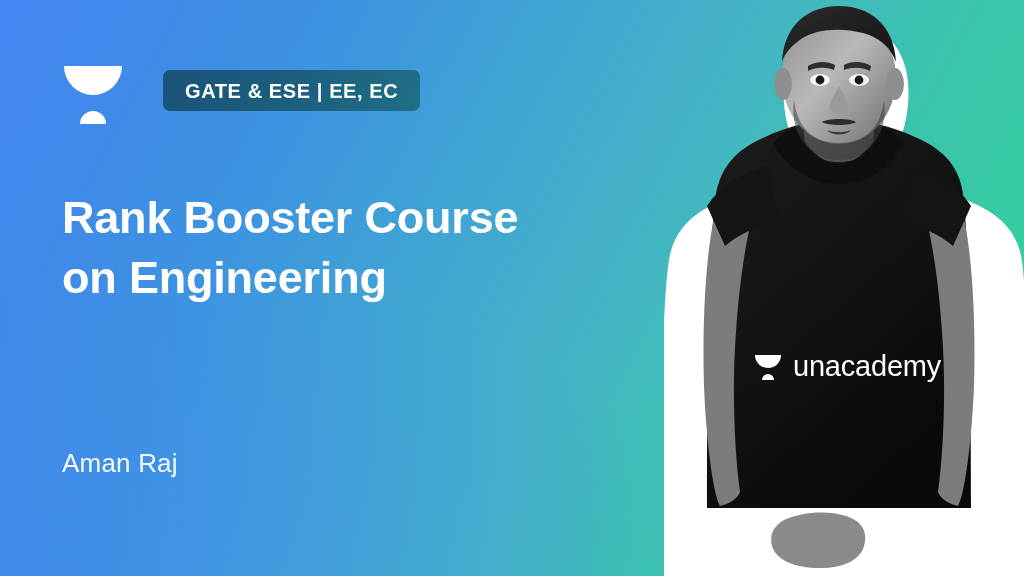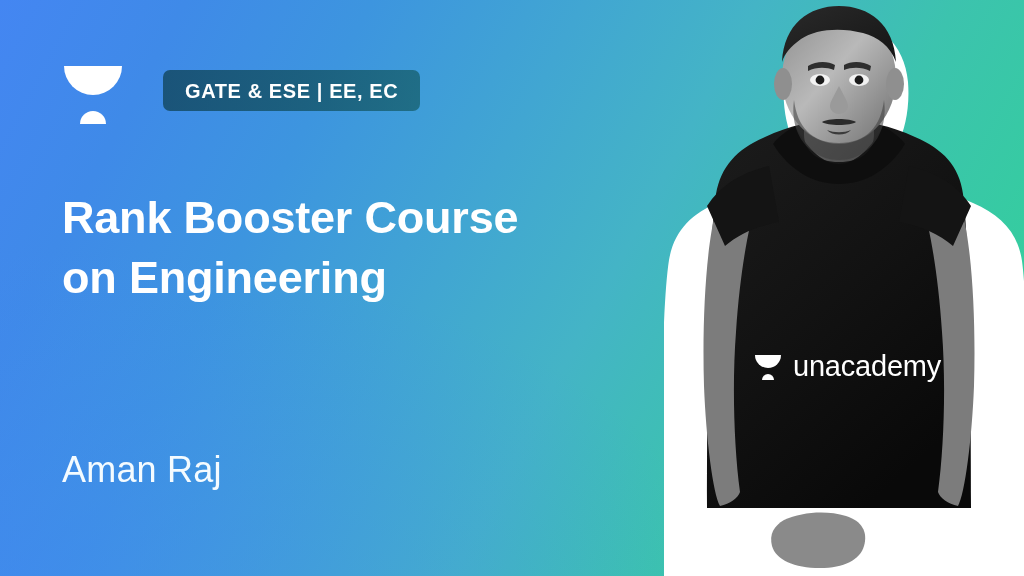--- a/index.html
+++ b/index.html
@@ -59,21 +59,21 @@
     font-size:45px; font-weight:700;
     line-height:60px; letter-spacing:-0.2px;
   }
   .title-line{ display:block; white-space:nowrap; }
 
   
   .instructor{
     position:absolute; left:62px; top:448px;
     z-index:6;
     color:#f4fbff;
-    font-size:36px; font-weight:400;
+    font-size:26px; font-weight:400;
     letter-spacing:.2px; line-height:1.2;
   }
 
   
   .presenter{
     position:absolute; right:0; bottom:0;
     width:360px; height:576px;
     z-index:5;
   }
   .presenter svg{ display:block; width:100%; height:100%; }

